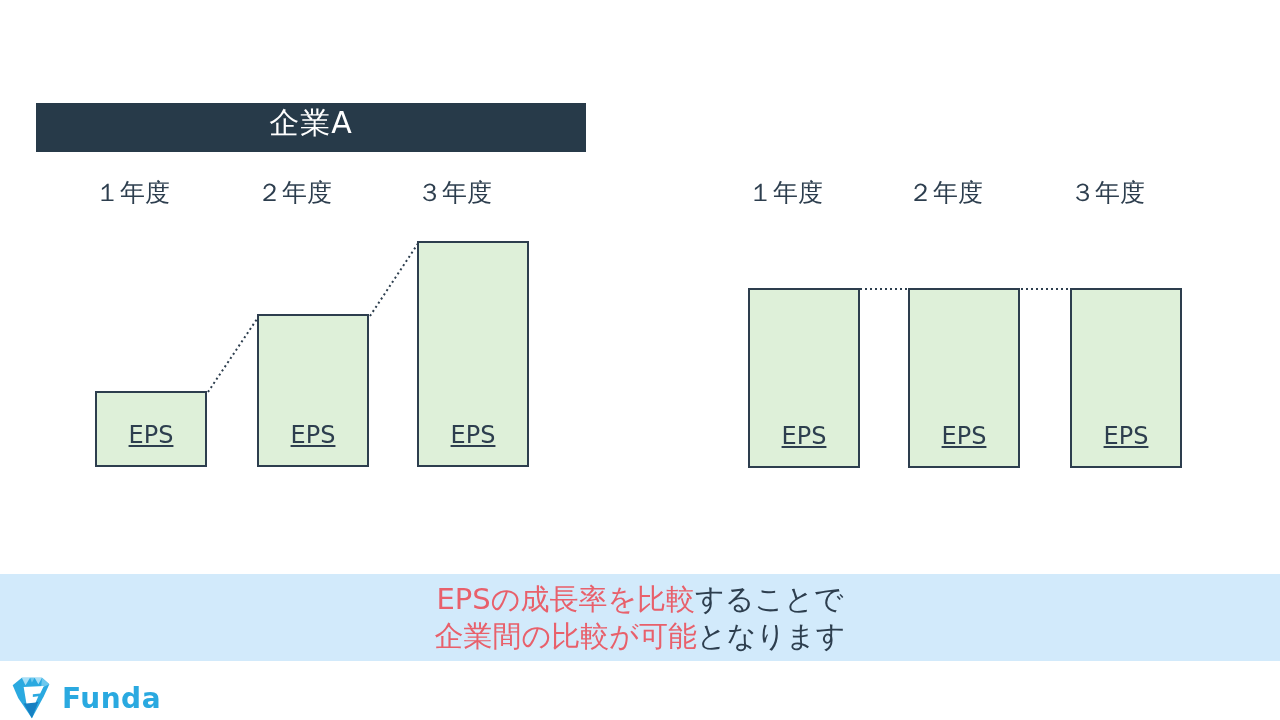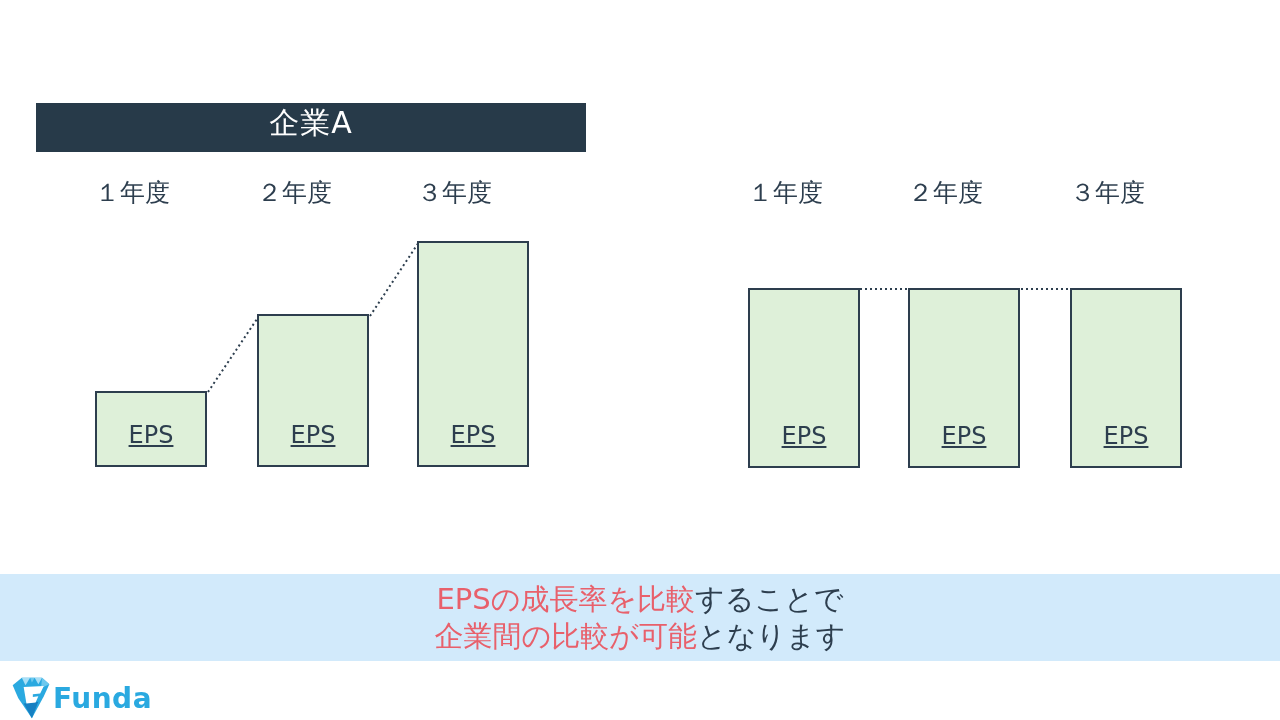--- a/index.html
+++ b/index.html
@@ -44,21 +44,21 @@
     position:absolute;left:0;top:574px;width:1280px;height:87px;
     background:#d2eafb;
     display:flex;flex-direction:column;align-items:center;justify-content:center;
     font-size:29px;line-height:37px;font-weight:500;color:#2d3e4e;
   }
   .banner .hl{color:#e8606b;}
 
   
   .logo{
     position:absolute;left:10px;top:676px;height:44px;
-    display:flex;align-items:center;gap:1px;
+    display:flex;align-items:center;gap:10px;
   }
   .logo-text{
     color:#2aa9e0;font-size:28px;font-weight:bold;letter-spacing:0.5px;
   }
 </style>
 </head>
 <body>
 
 <div class="stage">
 

